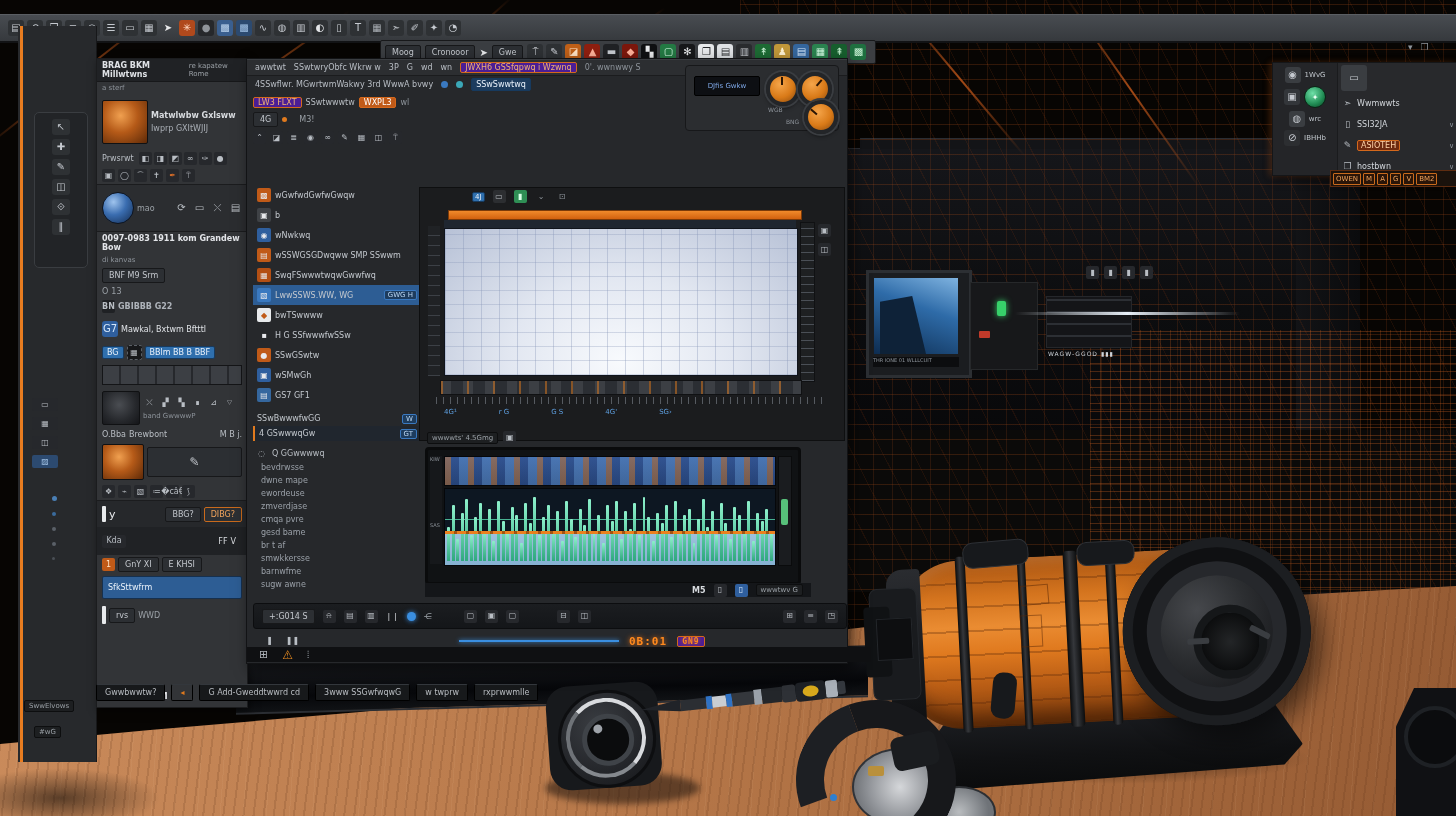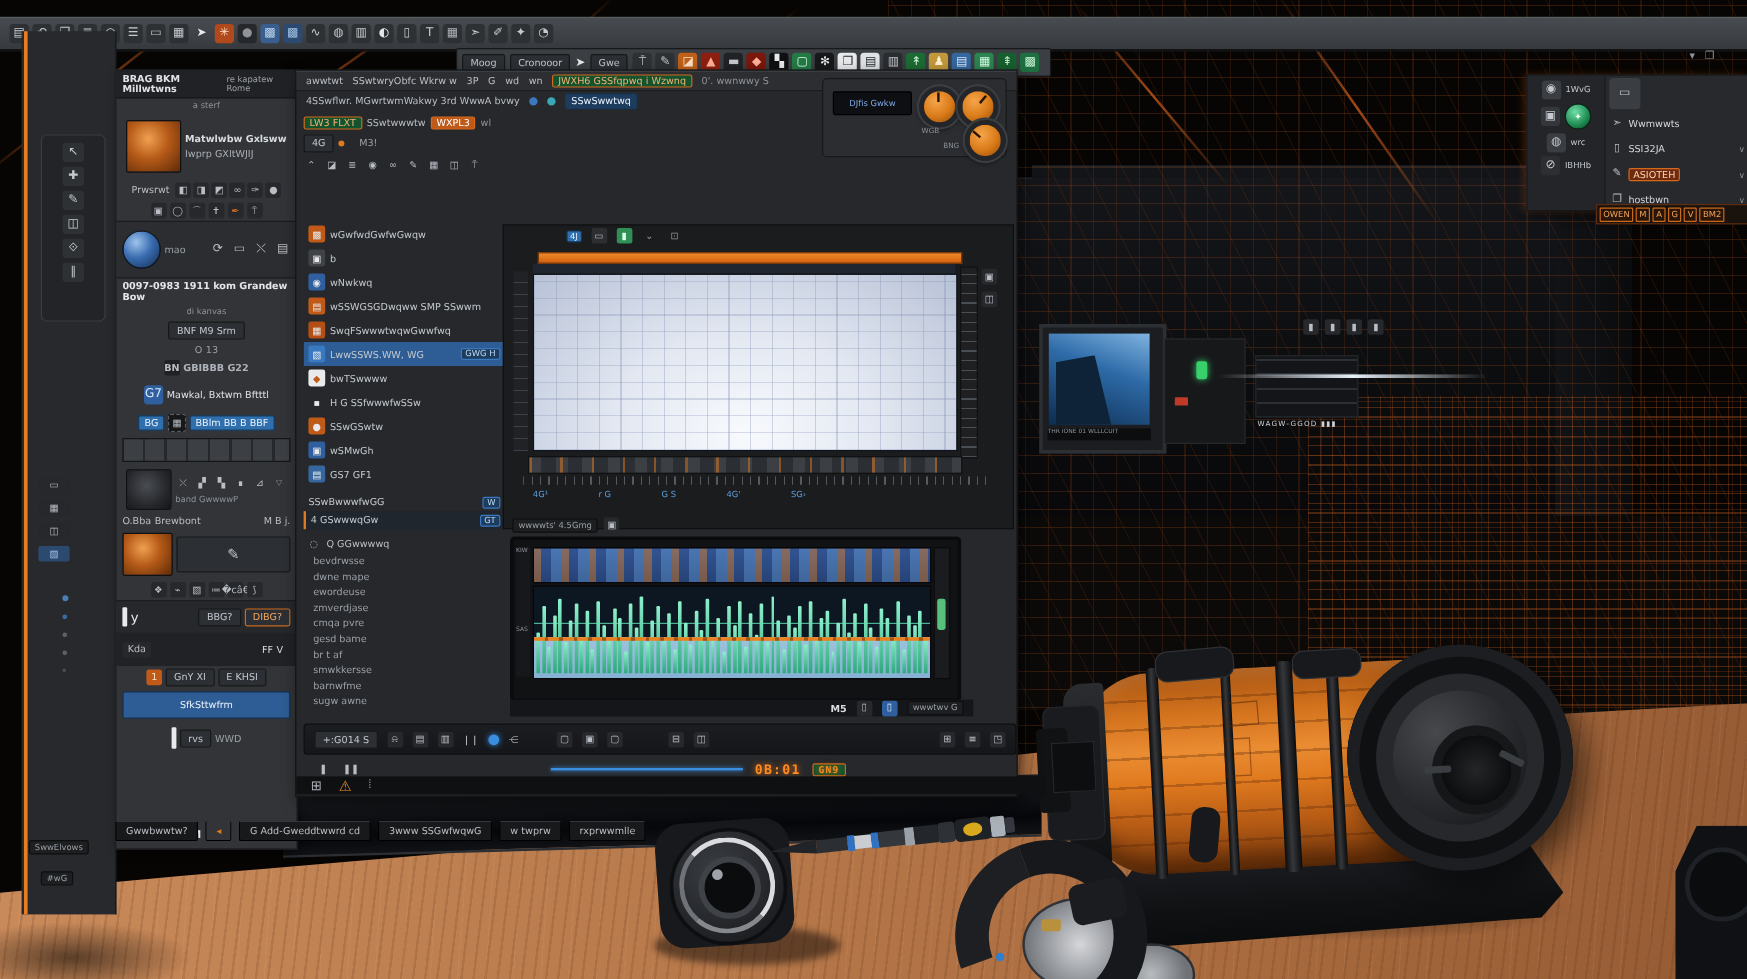--- a/index.html
+++ b/index.html
@@ -57,37 +57,37 @@
     display:flex;align-items:center;gap:4px;padding:0 4px;}
   .chipT{background:#2c2f33;border:1px solid #17181a;border-radius:2px;color:#c3c7cd;
     padding:2px 6px;font-size:8px;white-space:nowrap;}
   .ldock{left:18px;top:26px;width:78px;height:736px;background:#27292c;border-right:1px solid #17181a;}
   .ldock:before{content:"";position:absolute;left:2px;top:0;width:3px;height:100%;background:#e87c20;}
   .palette{left:16px;top:86px;width:52px;height:142px;background:#222427;border:1px solid #3a3d41;border-radius:5px;
     display:flex;flex-direction:column;align-items:center;gap:4px;padding:6px 0;}
   
   .lpanel{left:96px;top:58px;width:150px;height:648px;background:#323437;border:1px solid #1b1c1e;
     box-shadow:2px 3px 8px rgba(0,0,0,.5);font-size:8px;}
-  .lp-row{display:flex;align-items:center;gap:3px;padding:2px 5px;justify-content:center;}
+  .lp-row{display:flex;align-items:center;gap:3px;padding:2px 5px;}
   .lp-head{background:#202225;border-bottom:1px solid #17181a;color:#dfe2e6;font-weight:bold;}
   .thumb{border-radius:2px;border:1px solid #101113;
     background:radial-gradient(circle at 40% 35%,#f0a050 0%,#b55a18 45%,#5e2a08 100%);}
   .sphere{border-radius:50%;background:radial-gradient(circle at 35% 30%,#9fc4ee 0%,#3a6db0 45%,#122a4e 100%);
     border:1px solid #0d1420;}
   .bluechip{background:#2f6fad;border:1px solid #173a5e;color:#eaf2fb;border-radius:2px;padding:1px 4px;font-size:8px;}
   .film{height:18px;background:repeating-linear-gradient(90deg,#3c3f44 0 16px,#26282c 16px 18px);border:1px solid #141517;}
   .sel-blue{background:#2d5d94;border:1px solid #16304e;color:#eaf2fb;}
   .lp-sect{color:#aeb3ba;font-weight:bold;}
   .whitebar{width:4px;height:16px;background:#e8eaec;border-radius:1px;}
   
   .mwin{left:246px;top:58px;width:600px;height:604px;background:#26282b;border:1px solid #121315;
     box-shadow:4px 6px 14px rgba(0,0,0,.6);}
   .menu-row{display:flex;align-items:center;gap:8px;padding:2px 8px;color:#b9bec5;font-size:8px;white-space:nowrap;}
   .mrow2{background:#2c2e31;border-top:1px solid #3a3d41;border-bottom:1px solid #1b1c1e;}
-  .ochip{border:1px solid #d4681c;color:#f0b275;background:#14532d;border-radius:2px;padding:0 4px;font-size:8px;}
+  .ochip{border:1px solid #d4681c;color:#f0b275;background:#4c1d95;border-radius:2px;padding:0 4px;font-size:8px;}
   .knobpan{right:8px;top:6px;width:152px;height:64px;background:#2b2d30;border:1px solid #17181a;border-radius:4px;}
   .lcd{left:8px;top:10px;width:64px;height:18px;background:#0d0f13;border:1px solid #000;border-radius:2px;
     color:#7fa8e8;font-size:7px;display:flex;align-items:center;justify-content:center;}
   .knob{width:26px;height:26px;border-radius:50%;border:4px solid #232528;
     background:radial-gradient(circle at 38% 32%,#f5a54a,#d97a18 55%,#8a4a0e 100%);
     box-shadow:0 0 0 2px #3a3d41,0 2px 4px rgba(0,0,0,.6);}
   .knob i{position:absolute;left:11px;top:1px;width:2px;height:8px;background:#2a1504;}
   .tree-tb{display:flex;align-items:center;gap:4px;padding:2px 6px;}
   .tree-row{display:flex;align-items:center;gap:4px;height:20px;padding:0 4px;color:#c3c8ce;font-size:8px;white-space:nowrap;overflow:hidden;}
   .ticon{width:14px;height:14px;border-radius:2px;display:flex;align-items:center;justify-content:center;font-size:8px;color:#e8e9ec;flex:0 0 auto;}

